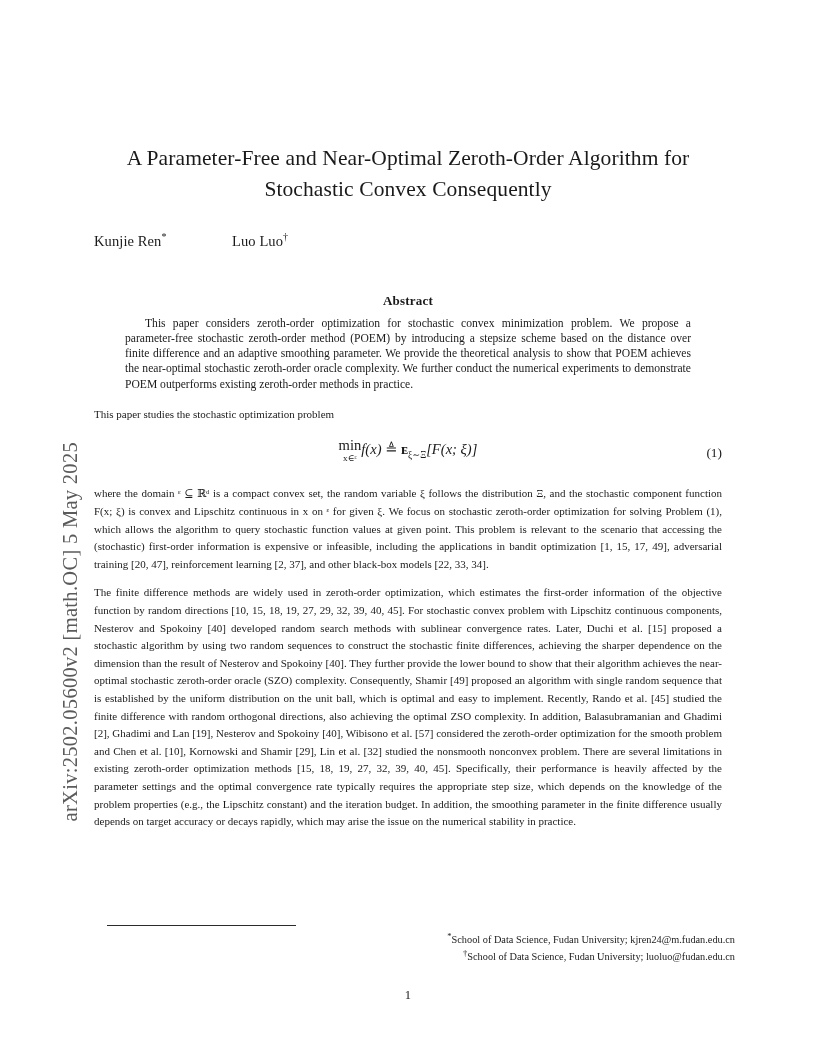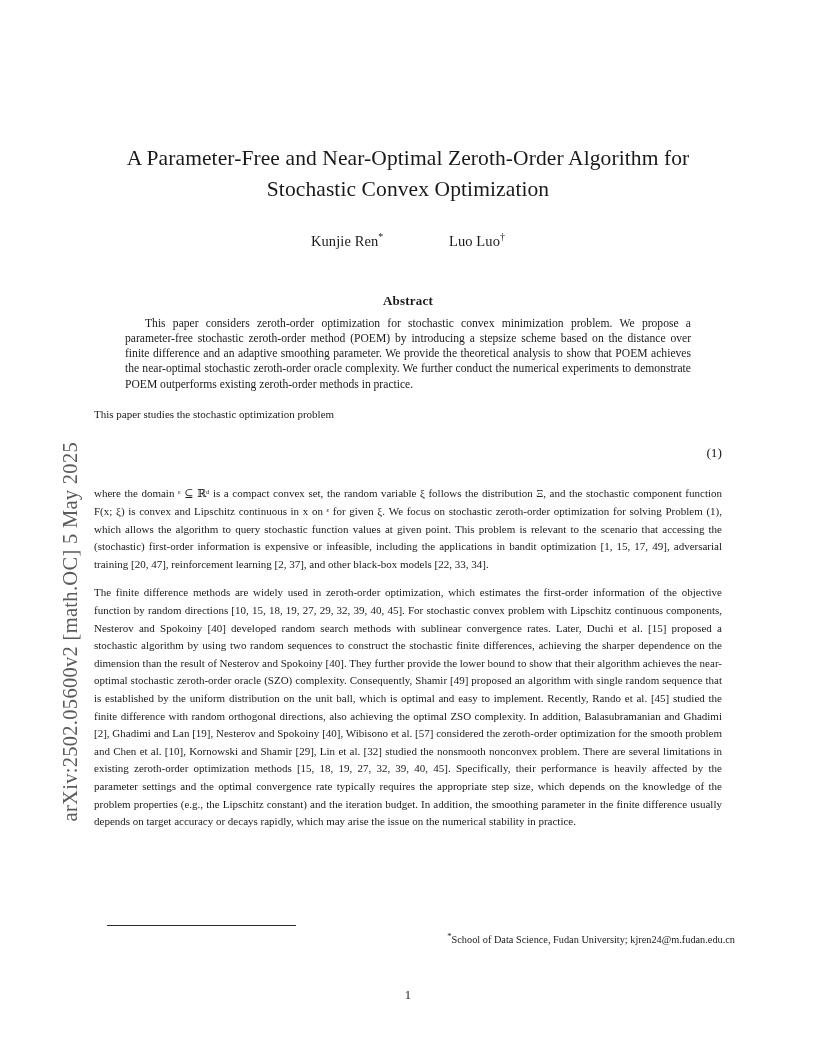--- a/index.html
+++ b/index.html
@@ -57,21 +57,21 @@
     font-size: 21.5px;
     line-height: 31px;
     font-weight: normal;
     letter-spacing: 0.1px;
     color: #1a1a1a;
   }
   .title .ln { display: block; }
 
   .authors {
     margin-top: 26px;
-    text-align: center;
+    text-align: left;
     font-size: 14.5px;
     letter-spacing: 0.1px;
   }
   .authors .author { display: inline-block; }
   .authors .gap { display: inline-block; width: 58px; }
   sup.mark { font-size: 10px; vertical-align: super; }
 
   .abstract-block {
     margin-top: 43px;
     padding: 0 31px;
@@ -181,46 +181,50 @@
 <div id="page">
 
   <div id="arxiv-stamp">
     <div class="stamp-text">arXiv:2502.05600v2  [math.OC]  5 May 2025</div>
   </div>
 
   <div id="content">
 
     <div class="title">
       <span class="ln">A Parameter-Free and Near-Optimal Zeroth-Order Algorithm for</span>
-      <span class="ln">Stochastic Convex Optimization</span>
+      <span class="ln">Stochastic Convex Consequently</span>
     </div>
 
     <div class="authors">
       <span class="author"><span>Kunjie Ren</span><sup class="mark">*</sup></span>
       <span class="gap"></span>
       <span class="author"><span>Luo Luo</span><sup class="mark">†</sup></span>
     </div>
 
     <div class="abstract-block">
       <div class="abstract-head">Abstract</div>
       <div class="abstract-body">This paper considers zeroth-order optimization for stochastic convex minimization problem. We propose a parameter-free stochastic zeroth-order method (POEM) by introducing a stepsize scheme based on the distance over finite difference and an adaptive smoothing parameter. We provide the theoretical analysis to show that POEM achieves the near-optimal stochastic zeroth-order oracle complexity. We further conduct the numerical experiments to demonstrate POEM outperforms existing zeroth-order methods in practice.</div>
     </div>
 
 
     <div class="body-text indent">This paper studies the stochastic optimization problem</div>
 
     <div class="equation-row">
+      <div class="equation-body">
+        <span class="op-min"><span>min</span><span class="sub">x∈ᵋ</span></span><span class="mathit">f(x)</span>&nbsp;<span>≜</span>&nbsp;<span class="mathbf">ᴇ</span><span class="subsc">ξ∼Ξ</span><span class="mathit">[F(x; ξ)]</span>
+      </div>
       <div class="equation-tag">(1)</div>
     </div>
 
     <div class="body-text tight">where the domain ᵋ ⊆ ℝᵈ is a compact convex set, the random variable ξ follows the distribution Ξ, and the stochastic component function F(x; ξ) is convex and Lipschitz continuous in x on ᵋ for given ξ. We focus on stochastic zeroth-order optimization for solving Problem (1), which allows the algorithm to query stochastic function values at given point. This problem is relevant to the scenario that accessing the (stochastic) first-order information is expensive or infeasible, including the applications in bandit optimization [1, 15, 17, 49], adversarial training [20, 47], reinforcement learning [2, 37], and other black-box models [22, 33, 34].</div>
 
     <div class="body-text tight">The finite difference methods are widely used in zeroth-order optimization, which estimates the first-order information of the objective function by random directions [10, 15, 18, 19, 27, 29, 32, 39, 40, 45]. For stochastic convex problem with Lipschitz continuous components, Nesterov and Spokoiny [40] developed random search methods with sublinear convergence rates. Later, Duchi et al. [15] proposed a stochastic algorithm by using two random sequences to construct the stochastic finite differences, achieving the sharper dependence on the dimension than the result of Nesterov and Spokoiny [40]. They further provide the lower bound to show that their algorithm achieves the near-optimal stochastic zeroth-order oracle (SZO) complexity. Consequently, Shamir [49] proposed an algorithm with single random sequence that is established by the uniform distribution on the unit ball, which is optimal and easy to implement. Recently, Rando et al. [45] studied the finite difference with random orthogonal directions, also achieving the optimal ZSO complexity. In addition, Balasubramanian and Ghadimi [2], Ghadimi and Lan [19], Nesterov and Spokoiny [40], Wibisono et al. [57] considered the zeroth-order optimization for the smooth problem and Chen et al. [10], Kornowski and Shamir [29], Lin et al. [32] studied the nonsmooth nonconvex problem. There are several limitations in existing zeroth-order optimization methods [15, 18, 19, 27, 32, 39, 40, 45]. Specifically, their performance is heavily affected by the parameter settings and the optimal convergence rate typically requires the appropriate step size, which depends on the knowledge of the problem properties (e.g., the Lipschitz constant) and the iteration budget. In addition, the smoothing parameter in the finite difference usually depends on target accuracy or decays rapidly, which may arise the issue on the numerical stability in practice.</div>
 
     <div class="footnote-area">
       <div class="fn-rule"></div>
       <div class="footnote"><sup>*</sup><span>School of Data Science, Fudan University; kjren24@m.fudan.edu.cn</span></div>
+      <div class="footnote"><sup>†</sup><span>School of Data Science, Fudan University; luoluo@fudan.edu.cn</span></div>
     </div>
 
     <div class="page-number">1</div>
 
   </div>
 </div>
 
 </body></html>

